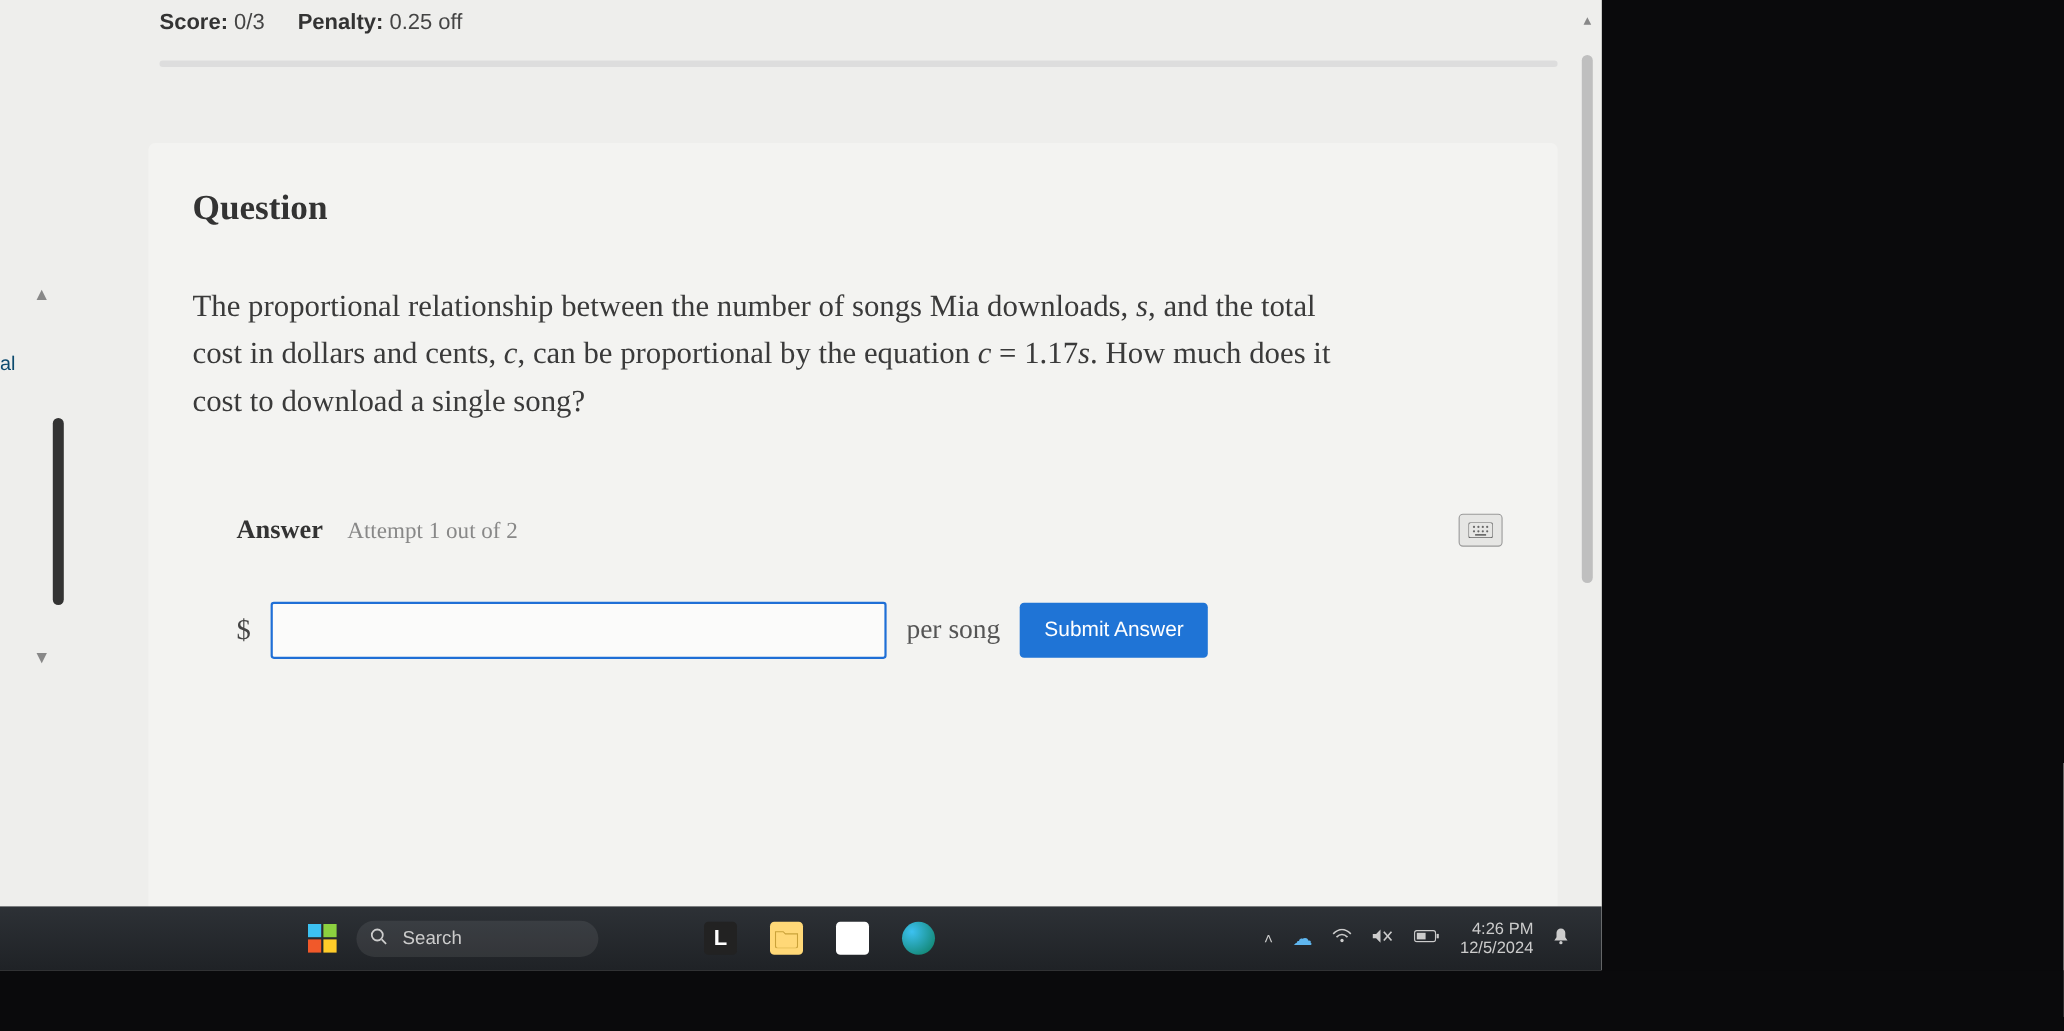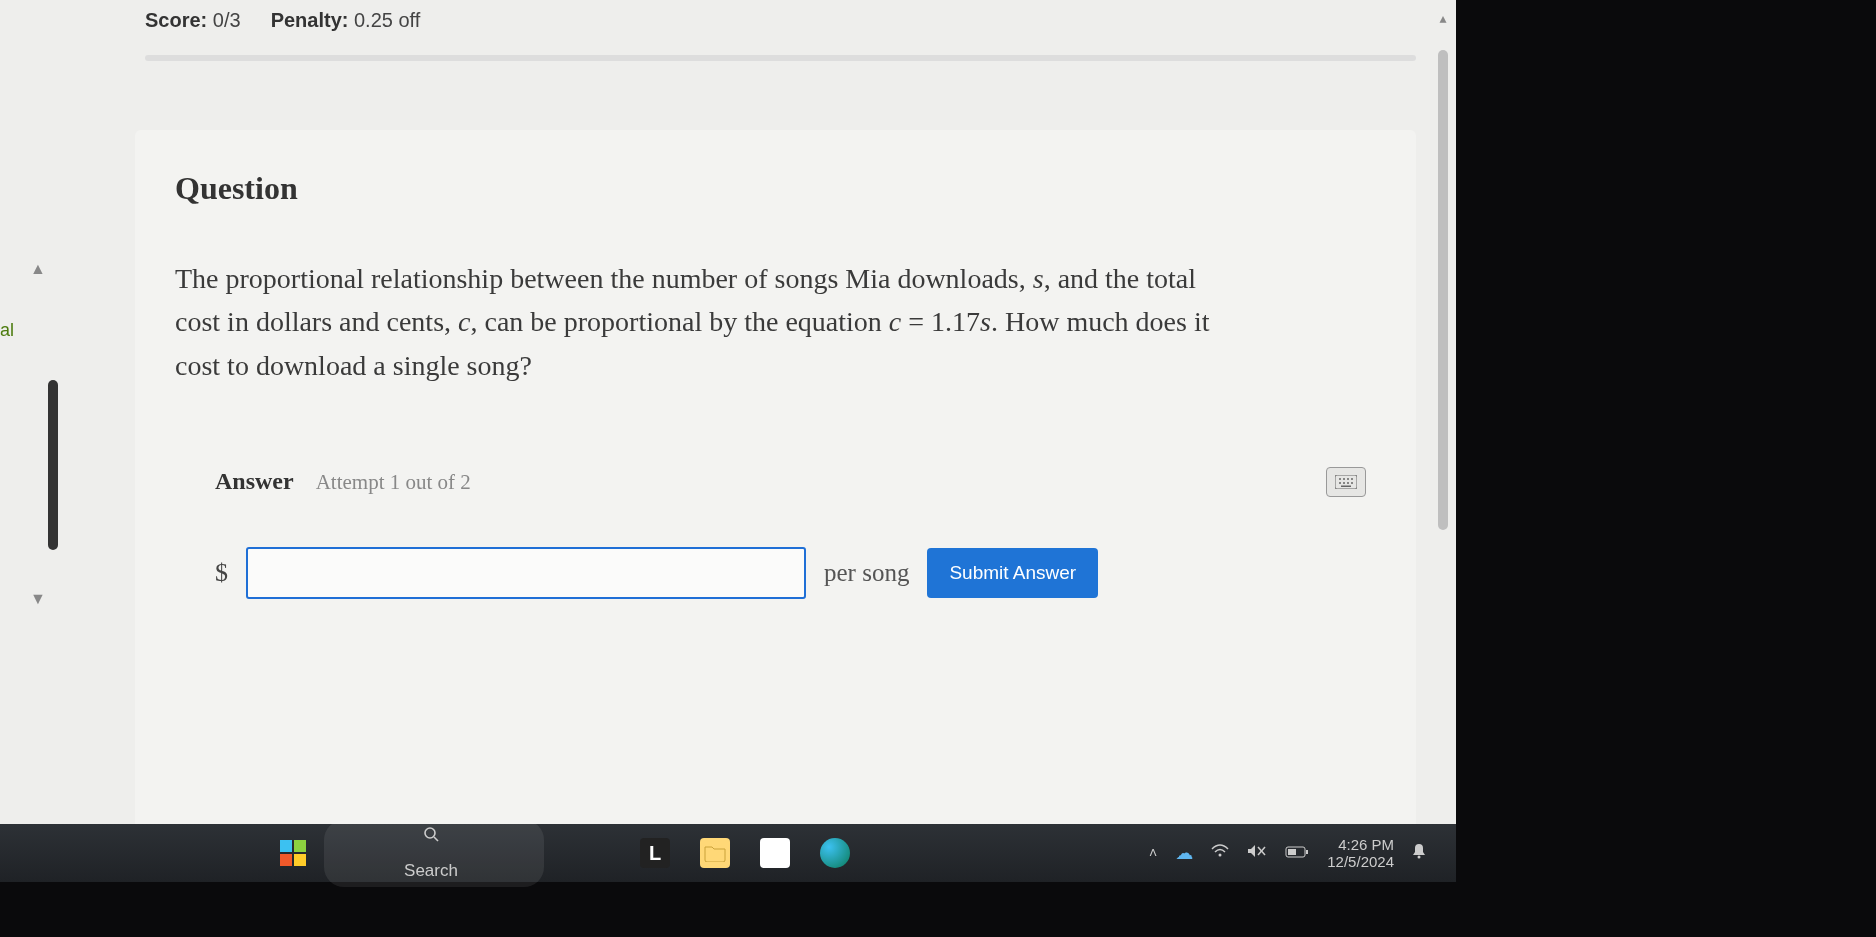--- a/index.html
+++ b/index.html
@@ -46,21 +46,21 @@
   }
   .sidebar .nav-up {
     position: absolute;
     top: 260px; left: 30px;
     color: #888;
     font-size: 16px;
   }
   .sidebar .nav-label {
     position: absolute;
     top: 320px; left: 0;
-    color: #4d7c0f;
+    color: #0c4a6e;
     font-size: 18px;
   }
   .sidebar .nav-down {
     position: absolute;
     top: 590px; left: 30px;
     color: #888;
     font-size: 16px;
   }
   .sidebar .scroll-track {
     position: absolute;
@@ -256,21 +256,20 @@
   .win-logo span:nth-child(1){background:#3cc1f1;}
   .win-logo span:nth-child(2){background:#8cd13f;}
   .win-logo span:nth-child(3){background:#f1592a;}
   .win-logo span:nth-child(4){background:#ffcc29;}
   .search-box {
     display: flex; align-items:center; gap:14px;
     background: rgba(255,255,255,0.08);
     border-radius: 20px;
     padding: 6px 18px 6px 12px;
     width: 220px;
-    flex-direction: column;
   }
   .search-box .mag { font-size:18px; color:#ccc; }
   .search-box .lbl { color:#ccc; }
   .tb-icons {
     position: absolute;
     left: 640px;
     display:flex; gap:30px; align-items:center;
   }
   .tb-icon {
     width:30px; height:30px;

